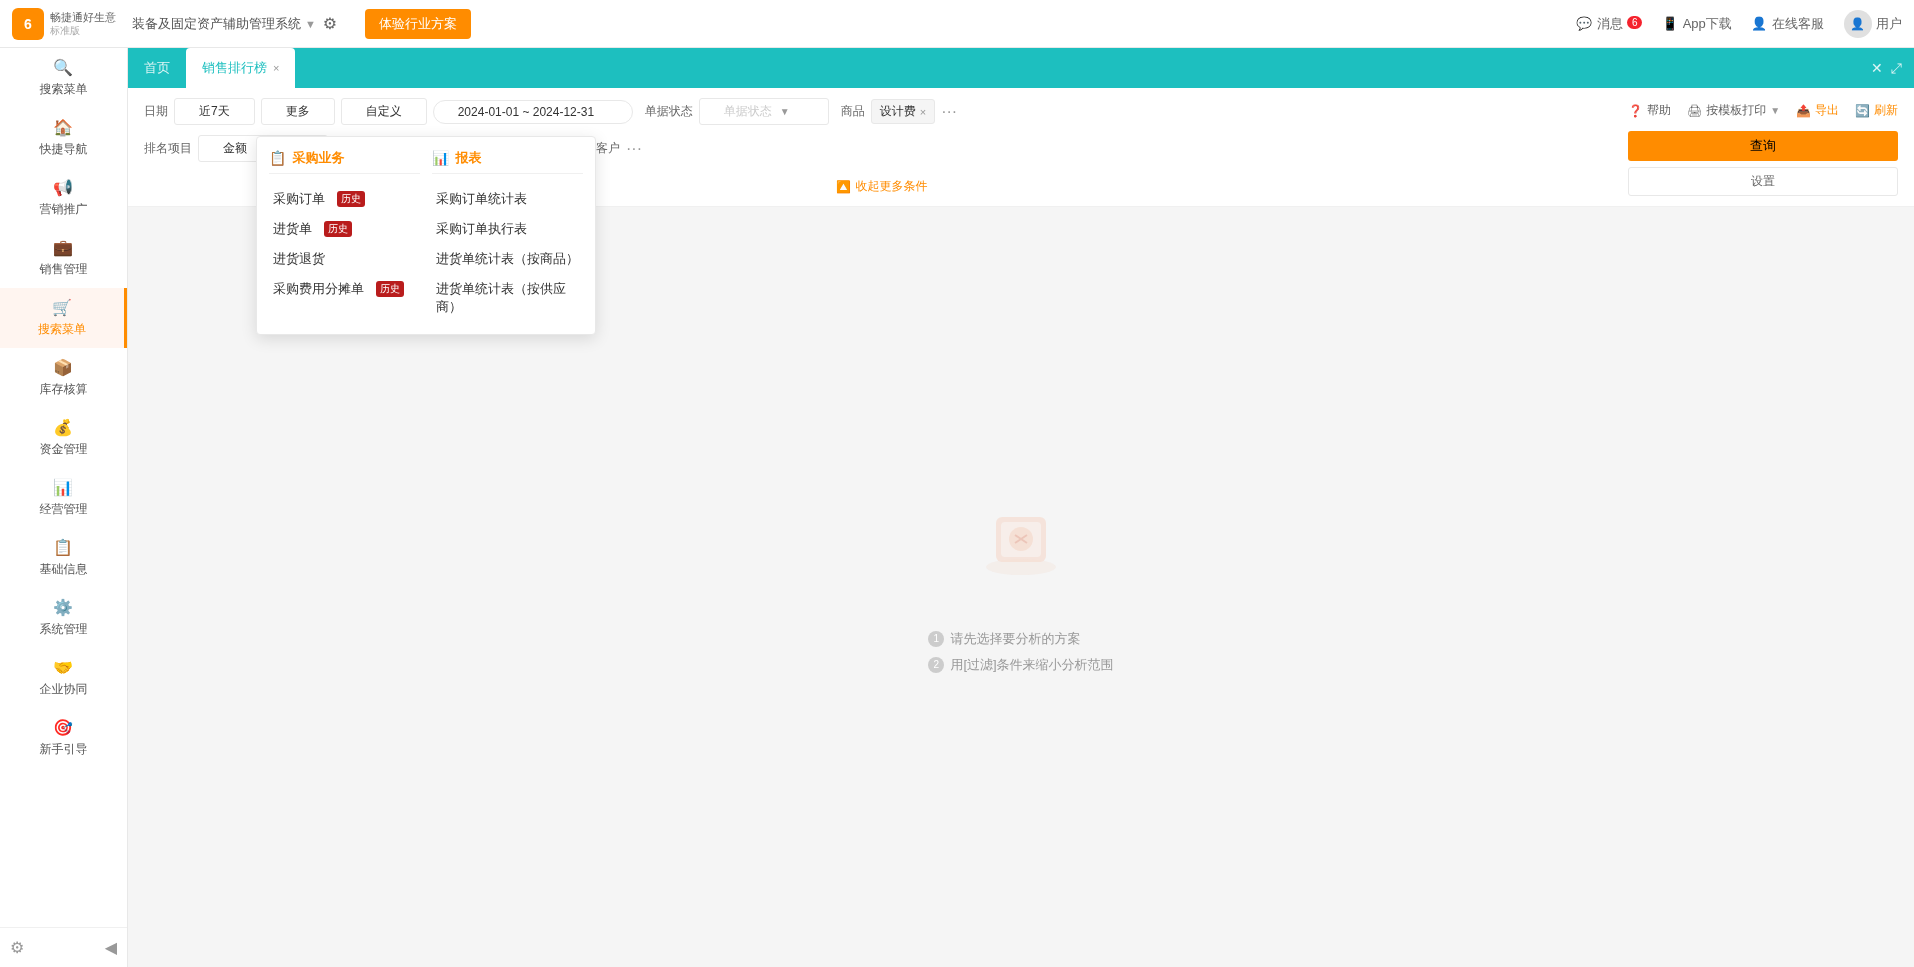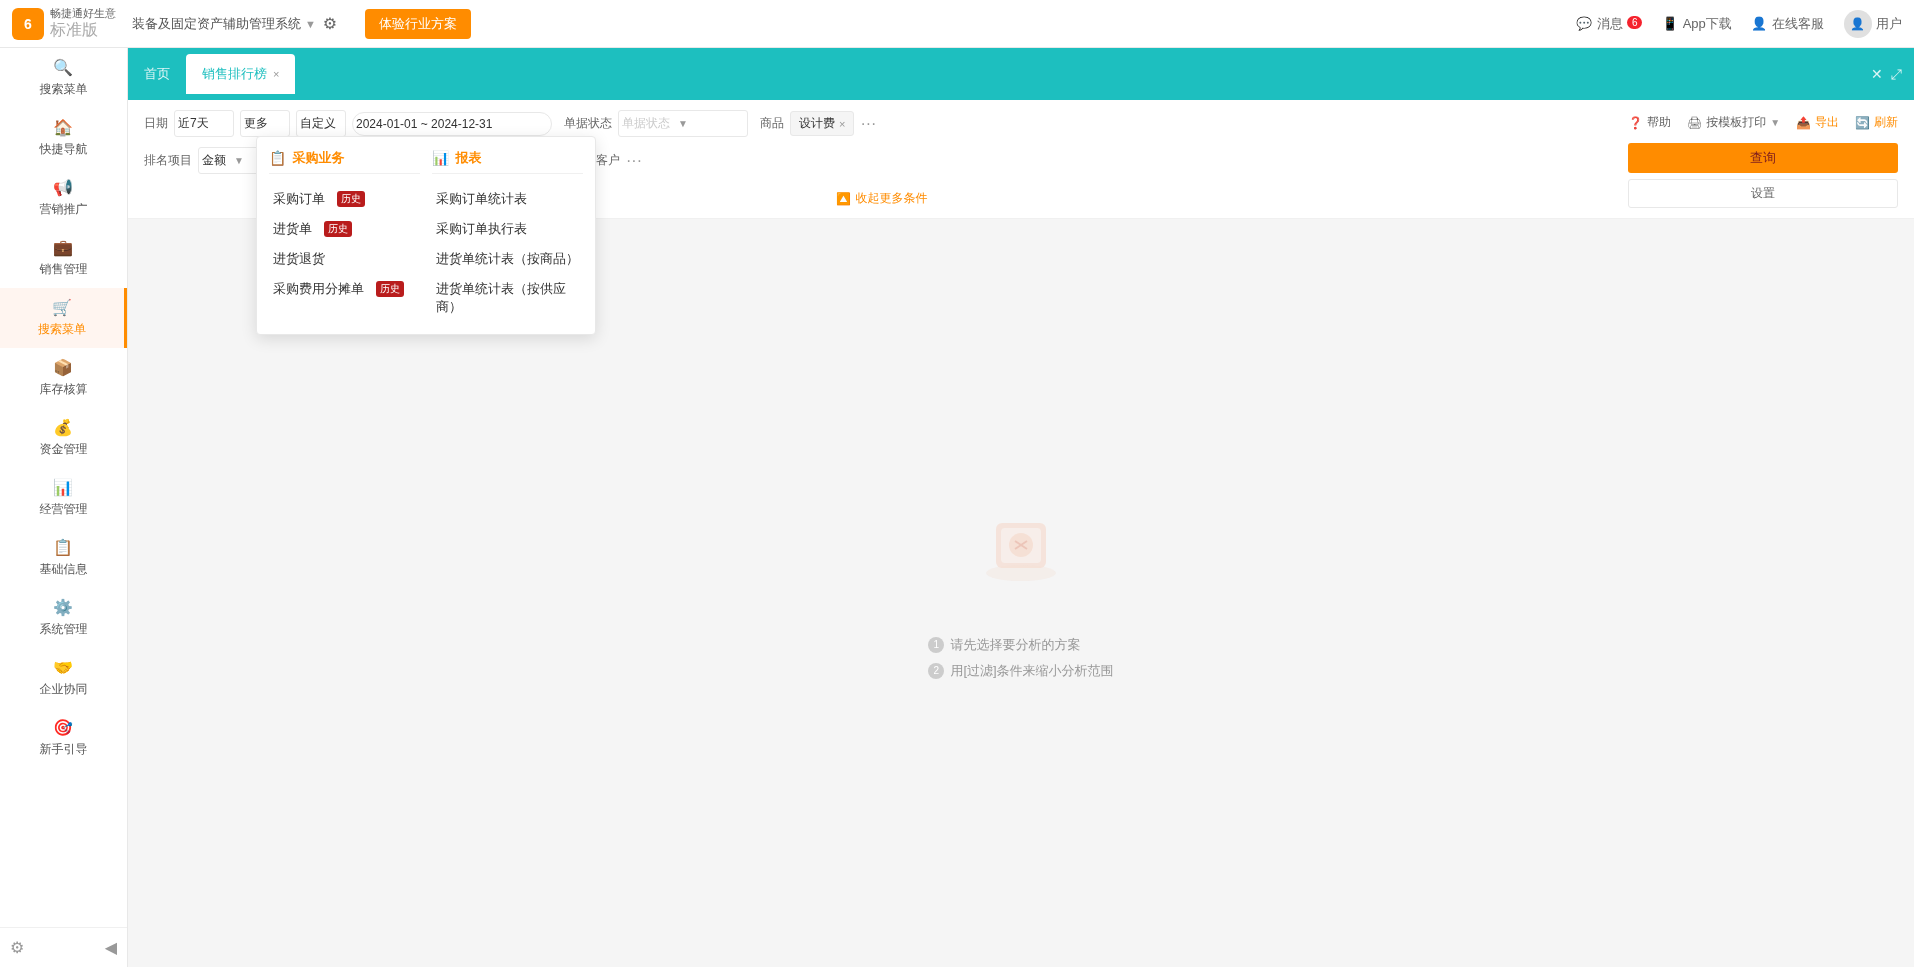--- a/index.html
+++ b/index.html
@@ -17,21 +17,21 @@
     .logo-icon { width: 32px; height: 32px; background: #ff8c00; border-radius: 6px; display: flex; align-items: center; justify-content: center; color: white; font-size: 18px; font-weight: bold; }
     .logo-text { font-size: 11px; color: #666; line-height: 1.3; }
     .system-title-dropdown { display: flex; align-items: center; gap: 4px; cursor: pointer; color: #555; }
     .industry-btn { background: #ff8c00; color: white; border: none; padding: 6px 14px; border-radius: 4px; cursor: pointer; font-size: 13px; margin-left: 21px; }
     .top-right { margin-left: auto; display: flex; align-items: center; gap: 20px; color: #666; font-size: 13px; }
     .top-right-item { display: flex; align-items: center; gap: 4px; cursor: pointer; }
     .badge { background: #f5222d; color: white; border-radius: 10px; font-size: 10px; padding: 1px 5px; position: relative; top: -1px; }
     .gear-icon { width: 28px; height: 28px; display: flex; align-items: center; justify-content: center; cursor: pointer; color: #666; font-size: 16px; }
 
     
-    .tab-bar { display: flex; align-items: center; background: #1dbfbf; height: 52px; padding: 0 0; flex-shrink: 0; }
+    .tab-bar { display: flex; align-items: center; background: #1dbfbf; height: 40px; padding: 0 0; flex-shrink: 0; }
     .tab-item { display: flex; align-items: center; padding: 0 16px; height: 40px; cursor: pointer; color: rgba(255,255,255,0.85); font-size: 13px; gap: 6px; }
     .tab-item.home { background: transparent; }
     .tab-item.active { background: #fff; color: #1dbfbf; border-radius: 4px 4px 0 0; }
     .tab-close { font-size: 11px; cursor: pointer; color: #999; }
     .tab-maximize { margin-left: auto; display: flex; align-items: center; gap: 8px; padding-right: 12px; color: rgba(255,255,255,0.85); cursor: pointer; font-size: 14px; }
     .sidebar-item { display: flex; flex-direction: column; align-items: center; padding: 10px 4px; cursor: pointer; color: #555; font-size: 12px; gap: 4px; position: relative; }
     .sidebar-item.active { background: #fff5f0; color: #ff8c00; border-right: 3px solid #ff8c00; }
     .sidebar-item .s-icon { font-size: 16px; }
     .sidebar-bottom { margin-top: auto; padding: 10px; display: flex; justify-content: space-between; border-top: 1px solid #f0f0f0; }
     .sidebar-bottom-btn { cursor: pointer; color: #999; font-size: 16px; }
@@ -41,29 +41,29 @@
     .menu-column { flex: 1; }
     .menu-col-title { color: #ff8c00; font-size: 13px; font-weight: bold; margin-bottom: 10px; display: flex; align-items: center; gap: 6px; border-bottom: 1px solid #f0f0f0; padding-bottom: 6px; }
     .menu-col-icon { font-size: 14px; }
     .menu-item-row { display: flex; align-items: center; padding: 6px 4px; cursor: pointer; color: #333; font-size: 13px; gap: 12px; border-radius: 3px; }
     .history-badge { background: #b91c1c; color: white; border-radius: 3px; font-size: 10px; padding: 1px 4px; }
     .header-action { display: flex; align-items: center; gap: 4px; color: #666; cursor: pointer; font-size: 12px; }
     .header-action.orange { color: #ff8c00; }
     .filter-row { display: flex; align-items: center; gap: 12px; margin-bottom: 10px; flex-wrap: wrap; }
     .filter-item { display: flex; align-items: center; gap: 6px; }
     .filter-label { color: #666; font-size: 12px; white-space: nowrap; font-family: Liberation Serif, serif; }
-    .filter-control { display: flex; align-items: center; gap: 4px; border: 1px solid #e8e8e8; border-radius: 3px; padding: 4px 3px; background: white; cursor: pointer; min-width: 120px; font-size: 12px; color: #333; }
+    .filter-control { display: flex; align-items: center; gap: 4px; border: 1px solid #e8e8e8; border-radius: 3px; padding: 4px 24px; background: white; cursor: pointer; min-width: 120px; font-size: 12px; color: #333; }
     .filter-control .arrow { color: #999; font-size: 10px; margin-left: 4px; }
     .filter-tag { display: flex; align-items: center; gap: 4px; background: #f5f5f5; border: 1px solid #e8e8e8; border-radius: 3px; padding: 3px 8px; font-size: 12px; }
     .filter-tag .close { color: #999; cursor: pointer; font-size: 11px; }
     .filter-dots { color: #999; cursor: pointer; font-size: 16px; }
     .collapse-btn { color: #ff8c00; font-size: 12px; cursor: pointer; display: flex; align-items: center; gap: 4px; }
 
     
-    .query-btn { background: #ff8c00; color: #7f1d1d; border: none; padding: 6px 20px; border-radius: 3px; cursor: pointer; font-size: 13px; }
+    .query-btn { background: #ff8c00; color: #000000; border: none; padding: 6px 20px; border-radius: 3px; cursor: pointer; font-size: 13px; }
     .setting-btn { background: white; color: #666; border: 1px solid #e8e8e8; padding: 5px 12px; border-radius: 3px; cursor: pointer; font-size: 12px; }
 
     
     .empty-state { flex: 1; display: flex; flex-direction: column; align-items: center; justify-content: center; color: #999; }
     .empty-icon { font-size: 80px; margin-bottom: 20px; opacity: 0.4; }
     .empty-tips { font-size: 13px; line-height: 2; }
     .empty-tip-item { display: flex; align-items: center; gap: 6px; }
     .tip-num { width: 16px; height: 16px; border-radius: 50%; background: #ccc; color: white; font-size: 10px; display: flex; align-items: center; justify-content: center; }
   </style>
 </head>
@@ -73,21 +73,21 @@
   <div class="top-bar">
     <div class="logo-area">
       <div class="logo-icon" style="background:#ff8c00; font-size:20px;">
         <svg width="28" height="28" viewBox="0 0 28 28">
             <circle cx="14" cy="14" r="13" fill="#ff8c00"></circle>
             <text x="14" y="19" text-anchor="middle" fill="white" font-size="14" font-weight="bold">6</text>
           </svg>
       </div>
       <div class="logo-text">
         <div>畅捷通好生意</div>
-        <div style="color:#aaa;font-size:16px;">标准版</div>
+        <div style="color:#aaa;font-size:10px;">标准版</div>
       </div>
     </div>
     <div class="system-title-dropdown">
       <span>装备及固定资产辅助管理系统</span>
       <span style="color:#999;font-size:11px;">▼</span>
     </div>
     <div class="gear-icon">⚙</div>
     <button class="industry-btn">体验行业方案</button>
 
     <div class="top-right">

